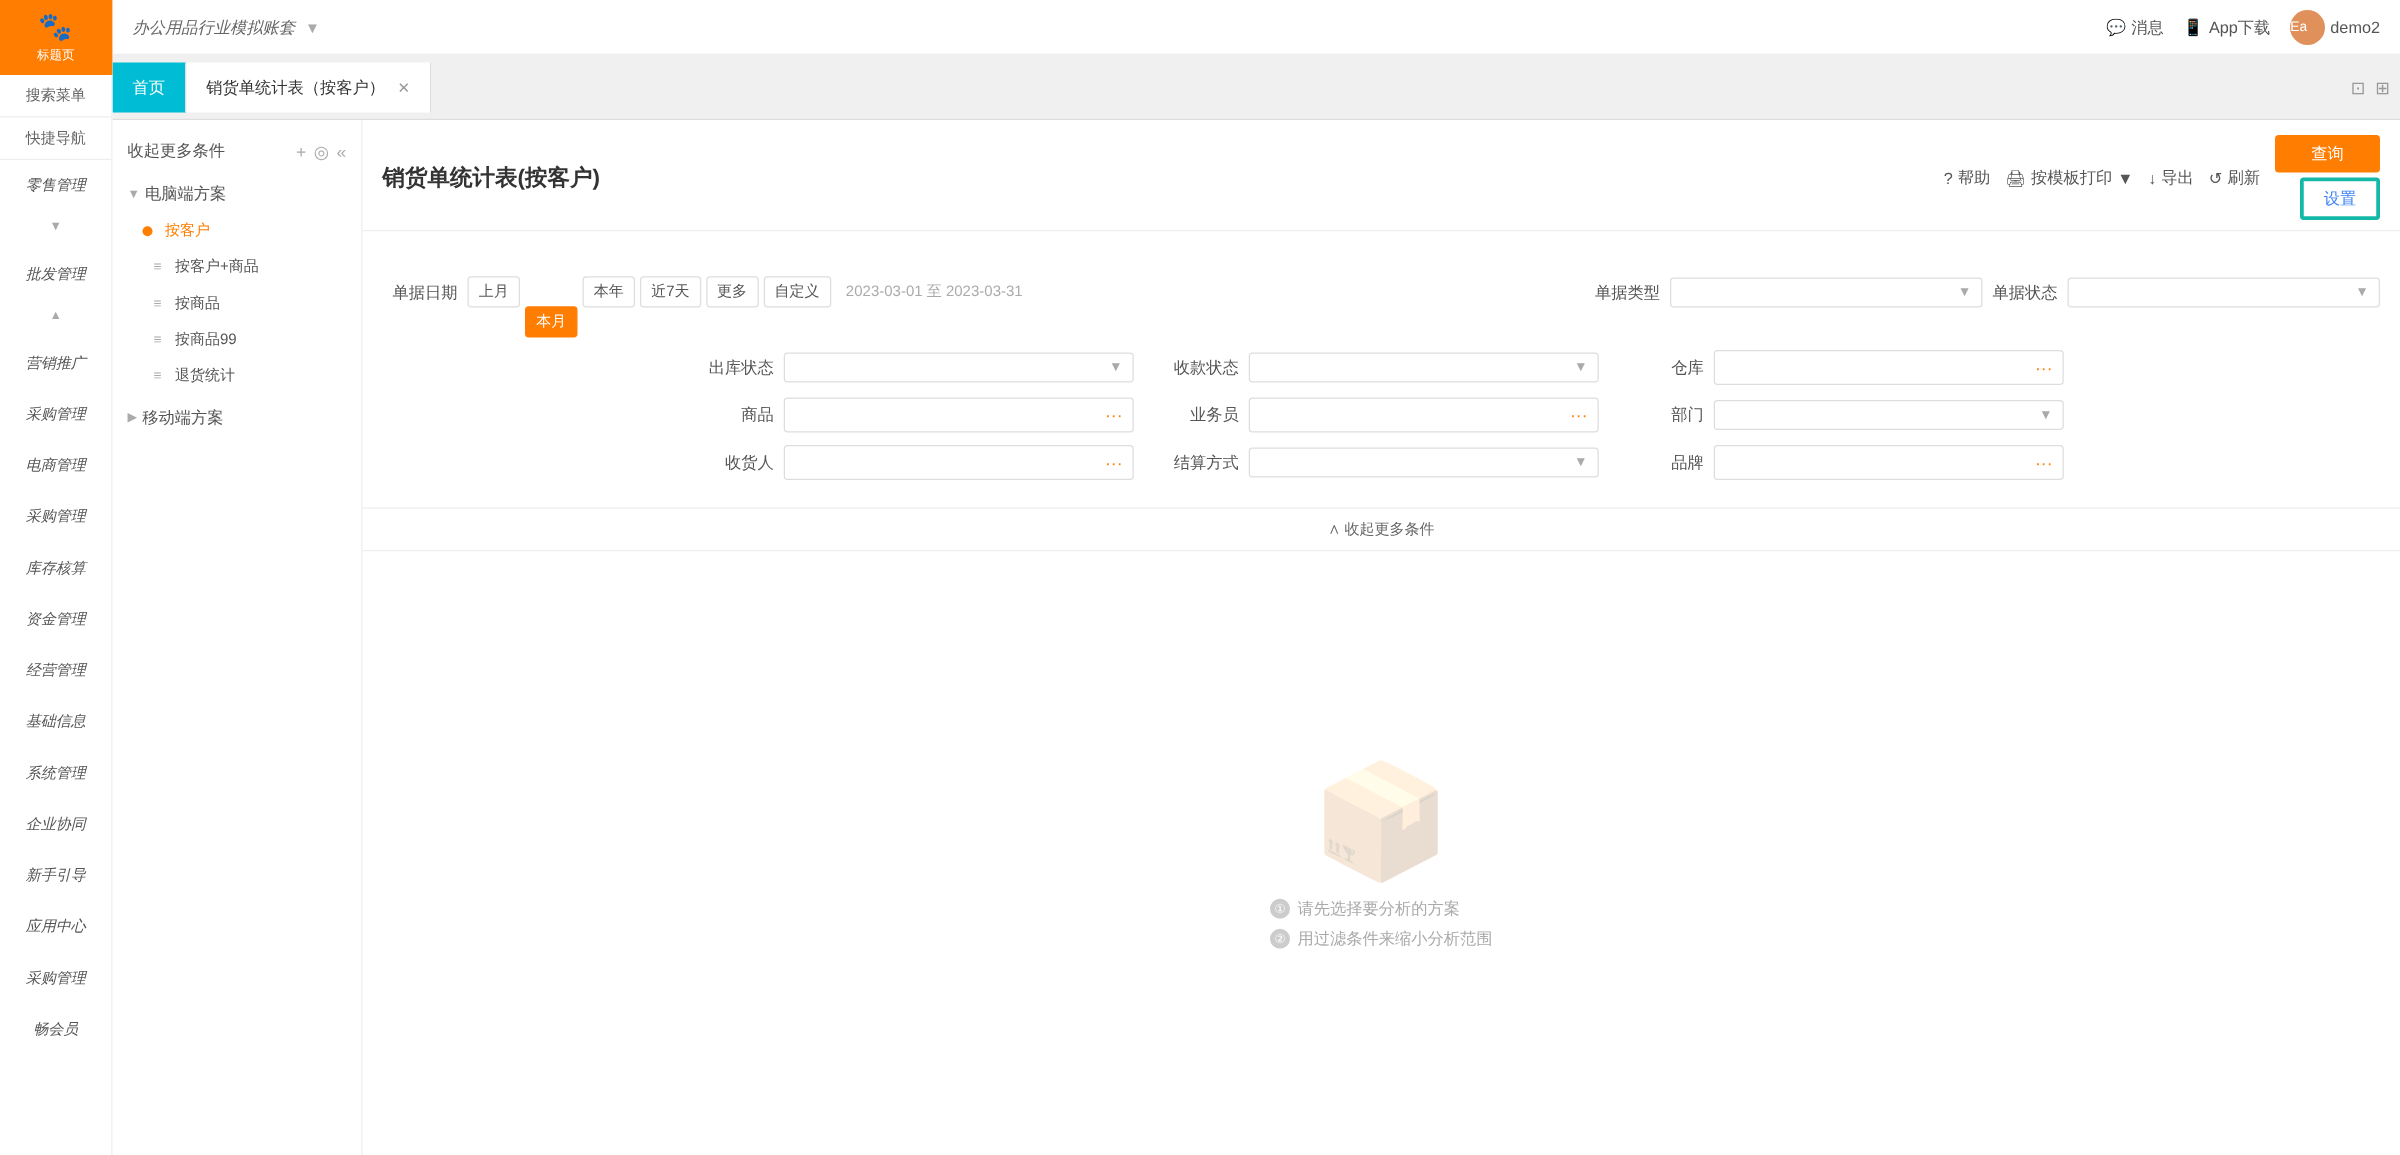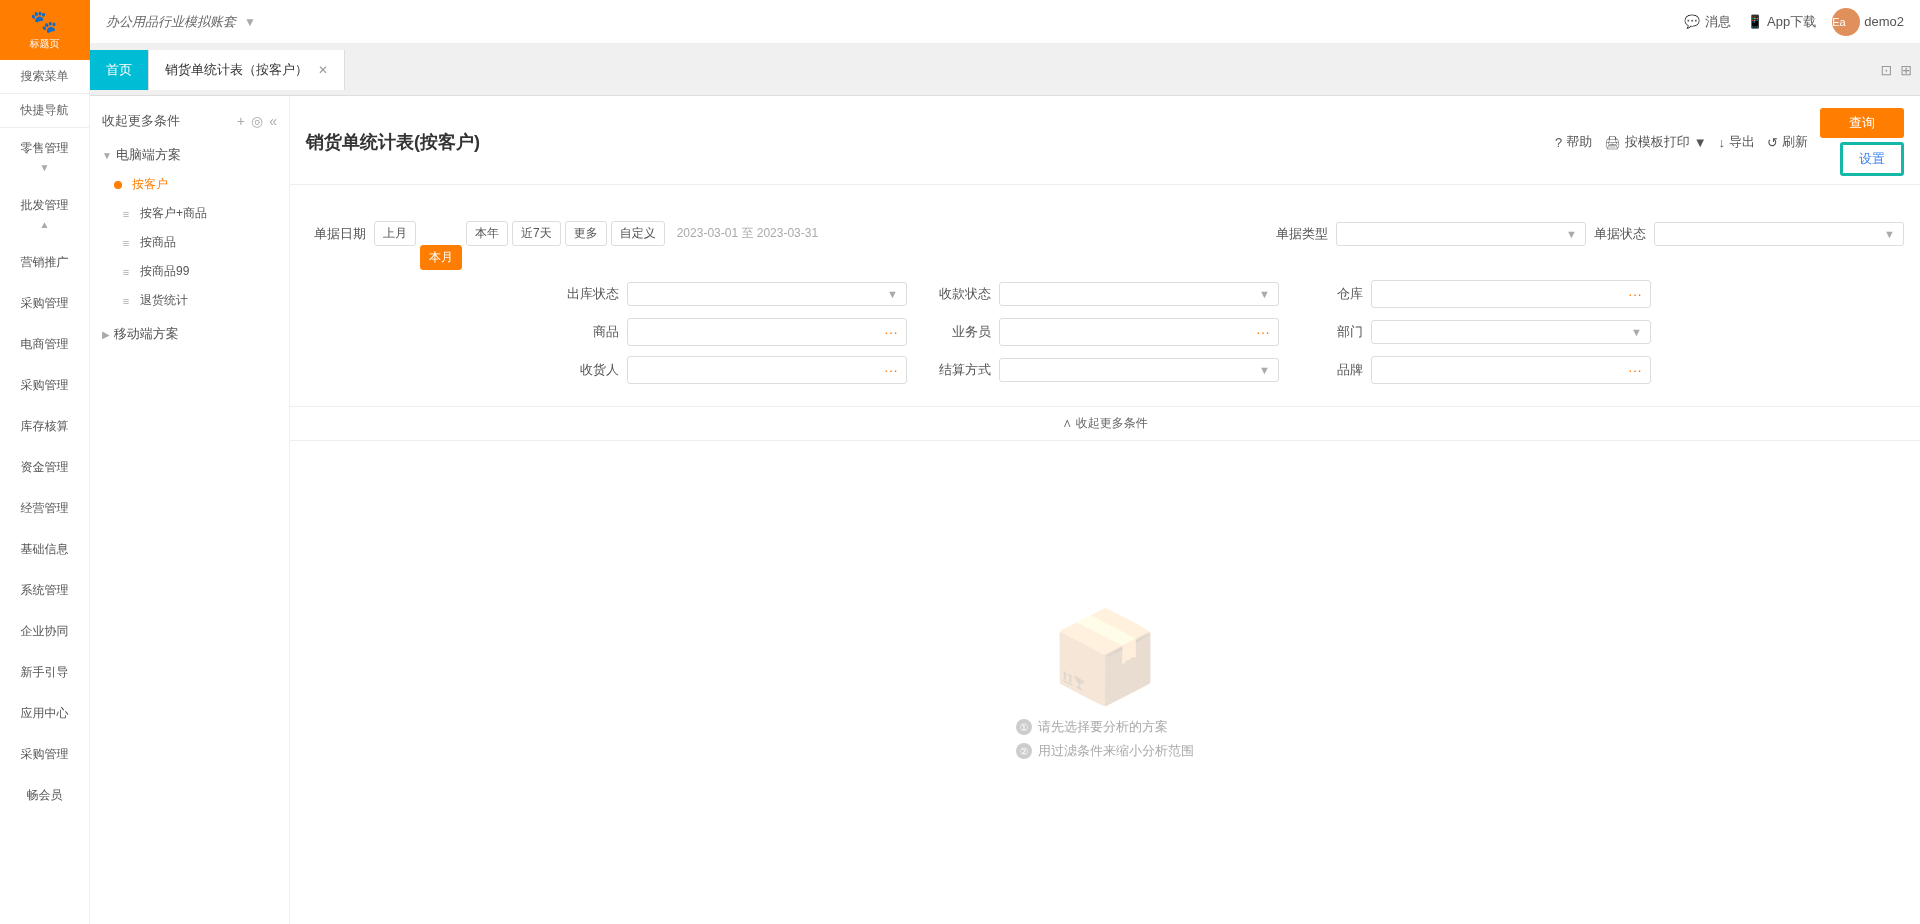--- a/index.html
+++ b/index.html
@@ -5,21 +5,21 @@
     * { box-sizing: border-box; margin: 0; padding: 0; }
     body { font-family: 'Microsoft YaHei', sans-serif; font-size: 13px; background: #f5f5f5; color: #333; display: flex; height: 924px; overflow: hidden; }
 
     
     .sidebar { width: 90px; background: #fff; display: flex; flex-direction: column; align-items: center; border-right: 1px solid #eee; flex-shrink: 0; }
     .sidebar-logo { width: 90px; height: 60px; background: #ff7d00; display: flex; flex-direction: column; align-items: center; justify-content: center; color: #fff; font-size: 11px; cursor: pointer; }
     .sidebar-logo .logo-icon { font-size: 22px; }
     .sidebar-logo .logo-text { font-size: 10px; margin-top: 2px; }
     .sidebar-search { padding: 8px 0; width: 100%; text-align: center; cursor: pointer; color: #666; font-size: 12px; border-bottom: 1px solid #eee; }
     .sidebar-nav { padding: 8px 0; width: 100%; text-align: center; cursor: pointer; color: #666; font-size: 12px; border-bottom: 1px solid #eee; }
-    .sidebar-item { width: 100%; padding: 12px 4px; text-align: center; cursor: pointer; color: #555; font-size: 12px; display: flex; flex-direction: column; align-items: center; gap: 5px; }
+    .sidebar-item { width: 100%; padding: 12px 4px; text-align: center; cursor: pointer; color: #555; font-size: 12px; display: flex; flex-direction: column; align-items: center; gap: 19px; font-style: italic; }
     .sidebar-item .arrow { font-size: 10px; color: #aaa; }
 
     
     .main { flex: 1; display: flex; flex-direction: column; overflow: hidden; }
 
     
     .header { height: 44px; background: #fff; display: flex; align-items: center; padding: 0 16px; border-bottom: 1px solid #eee; justify-content: space-between; flex-shrink: 0; }
     .header-left { display: flex; align-items: center; gap: 8px; }
     .header-breadcrumb { color: #666; font-size: 13px; font-style: italic; }
     .header-dropdown { font-size: 12px; color: #aaa; cursor: pointer; }

